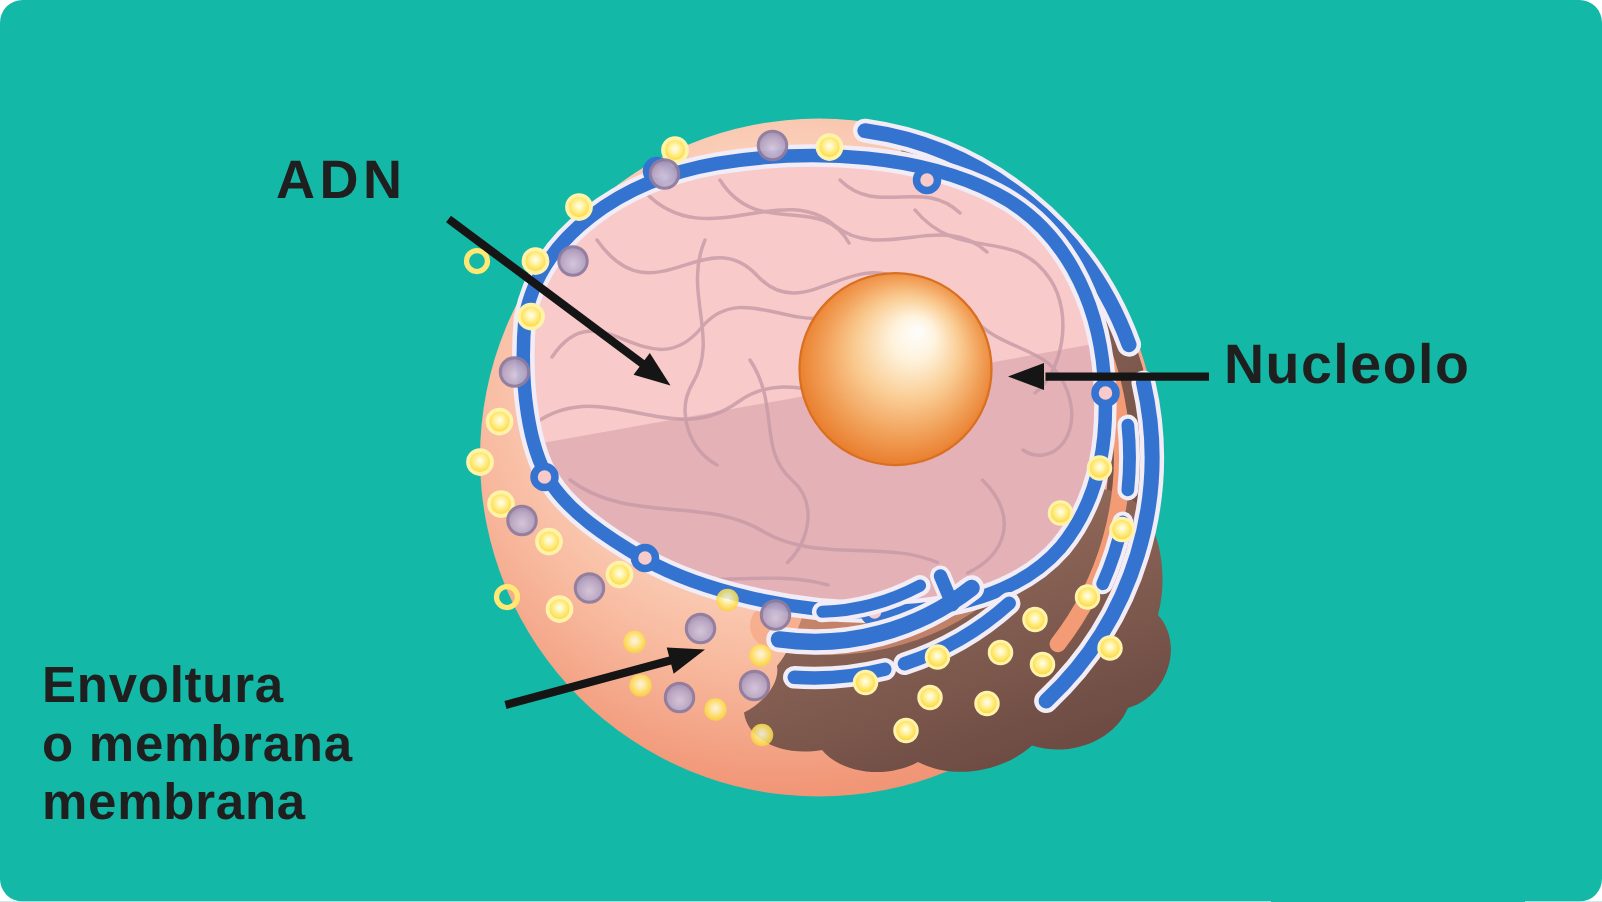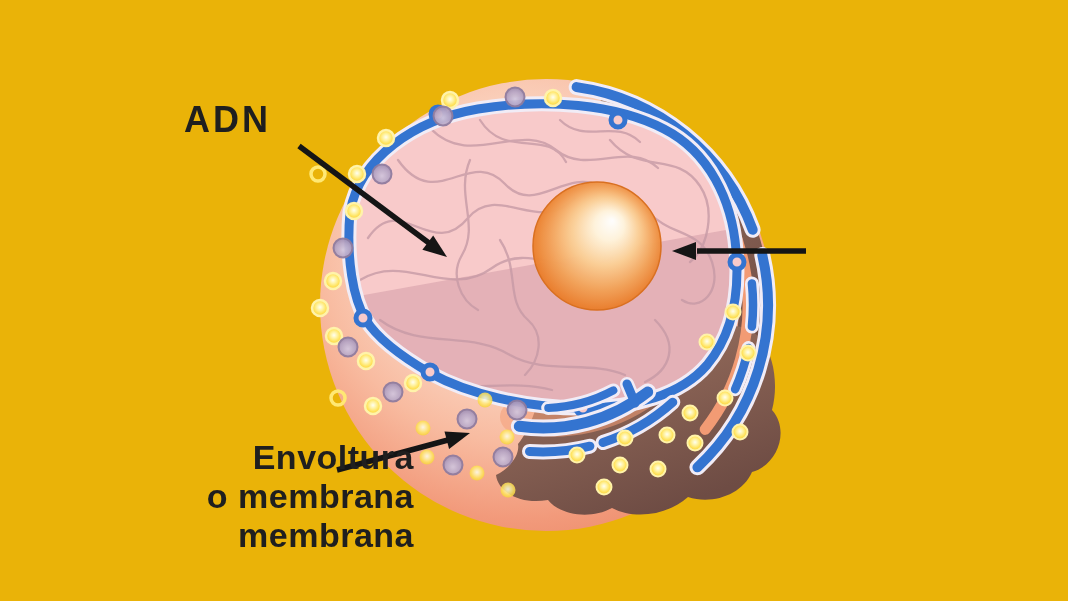--- a/index.html
+++ b/index.html
@@ -1,28 +1,28 @@
 <!DOCTYPE html>
 <html><head>
 <meta charset="utf-8">
 <style>
   html,body{margin:0;padding:0;background:#fff;}
   .stage{
-    position:relative;width:1068px;height:601px;background:#eab308;
-    overflow:hidden;font-family:"Liberation Sans",sans-serif;
+    position:relative;width:1068px;height:601px;background:#14b8a6;
+    overflow:hidden;font-family:"Liberation Sans",sans-serif;border-radius:15px;
   }
   .stage svg{position:absolute;left:0;top:0;}
   .label{
     position:absolute;color:#1f1f1f;font-weight:700;
     font-family:"Liberation Sans",sans-serif;white-space:nowrap;
   }
   .label-adn{left:184px;top:99px;font-size:36px;letter-spacing:3px;}
   .label-nucleolo{left:816px;top:222px;font-size:37px;letter-spacing:1px;}
   .label-envoltura{
-    left:28px;top:438px;width:386px;text-align:right;
+    left:28px;top:438px;width:386px;text-align:left;
     font-size:34px;line-height:39px;letter-spacing:0.5px;white-space:normal;
   }
 </style>
 </head>
 <body>
 
 <div class="stage">
 
   <svg width="1068" height="601" viewBox="0 0 1068 601">
     <defs>
@@ -219,19 +219,20 @@
       <polygon points="672,251 696,242 696,260" fill="#151515"></polygon>
     </g>
     <g>
       <line x1="337" y1="470" x2="448" y2="440" stroke="#151515" stroke-width="5.5"></line>
       <polygon points="470,433 449.1,449.1 444.5,431.6" fill="#151515"></polygon>
     </g>
   </svg>
 
   <div class="label label-adn">ADN</div>
 
+  <div class="label label-nucleolo">Nucleolo</div>
 
   <div class="label label-envoltura">
     <div>Envoltura</div>
     <div>o membrana membrana</div>
   </div>
 
 </div>
 
 </body></html>

